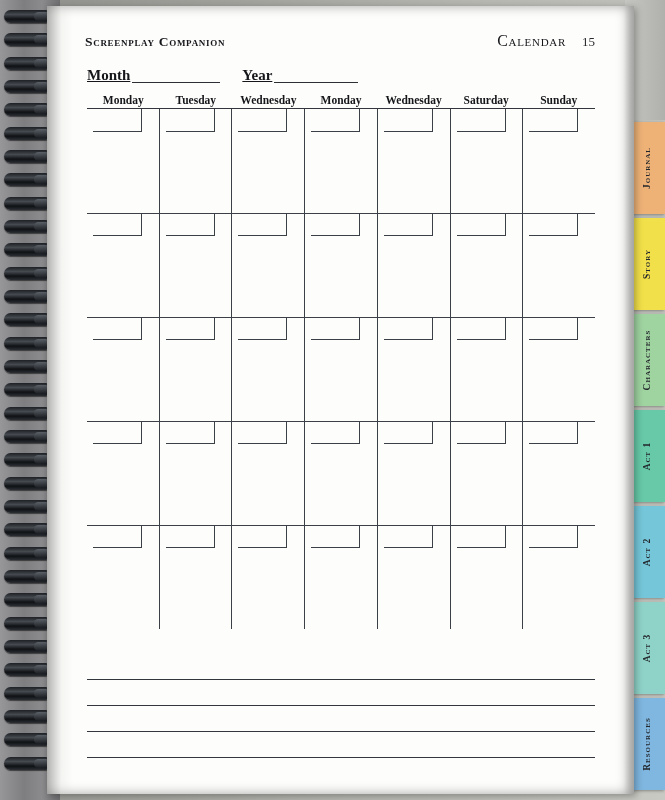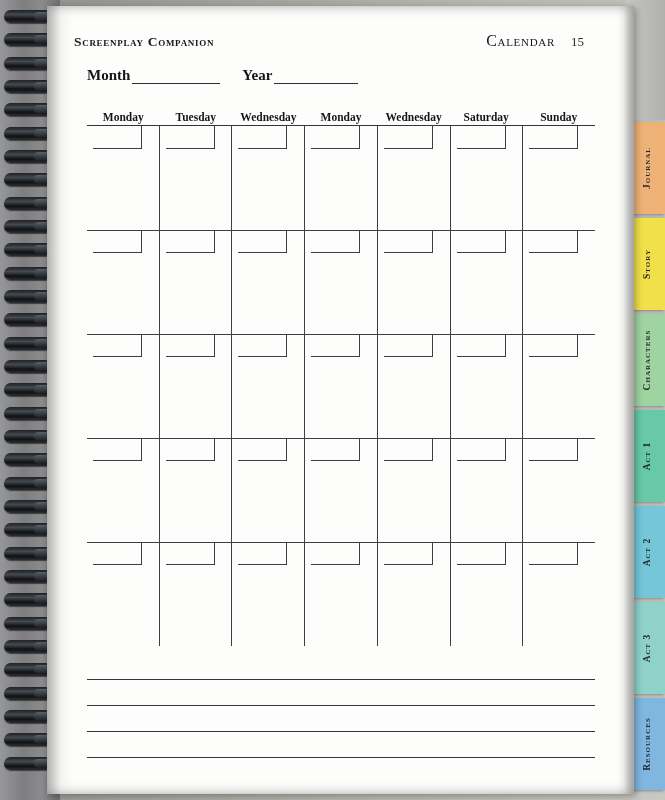--- a/index.html
+++ b/index.html
@@ -65,21 +65,21 @@
     left: 0;
     top: 0;
     width: 26px;
     height: 100%;
     background: linear-gradient(90deg, rgba(120,120,118,0.55) 0%, rgba(200,200,196,0.18) 55%, rgba(255,255,255,0) 100%);
   }
 
   
   .header {
     position: absolute;
-    left: 27px;
+    left: 38px;
     top: 26px;
     width: 510px;
     display: flex;
     align-items: baseline;
     justify-content: space-between;
   }
   .brand {
     font-variant: small-caps;
     font-weight: bold;
     font-size: 13.5px;
@@ -102,24 +102,25 @@
     font-size: 13px;
     color: #2a2b2e;
   }
 
   
   .monthyear {
     position: absolute;
     left: 40px;
     top: 61px;
     display: flex;
-    align-items: flex-end;
+    align-items: center;
     font-size: 15px;
     font-weight: bold;
     color: #15161a;
+    text-decoration: underline;
   }
   .my-label { margin-right: 2px; }
   .my-rule {
     display: inline-block;
     border-bottom: 1.3px solid #2c2f34;
     height: 14px;
   }
   .rule-month { width: 88px; }
   .rule-year  { width: 84px; }
   .my-gap { width: 22px; display: inline-block; }
@@ -128,21 +129,20 @@
   .cal {
     position: absolute;
     left: 40px;
     top: 88px;
     width: 508px;
   }
   .dow-row {
     display: flex;
     border-bottom: 1.1px solid #31343a;
     padding-bottom: 2px;
-    margin-top: 17px;
   }
   .dow {
     flex: 1 1 0;
     text-align: center;
     font-size: 11.5px;
     font-weight: bold;
     color: #15161a;
   }
 
   .weeks { position: relative; }

